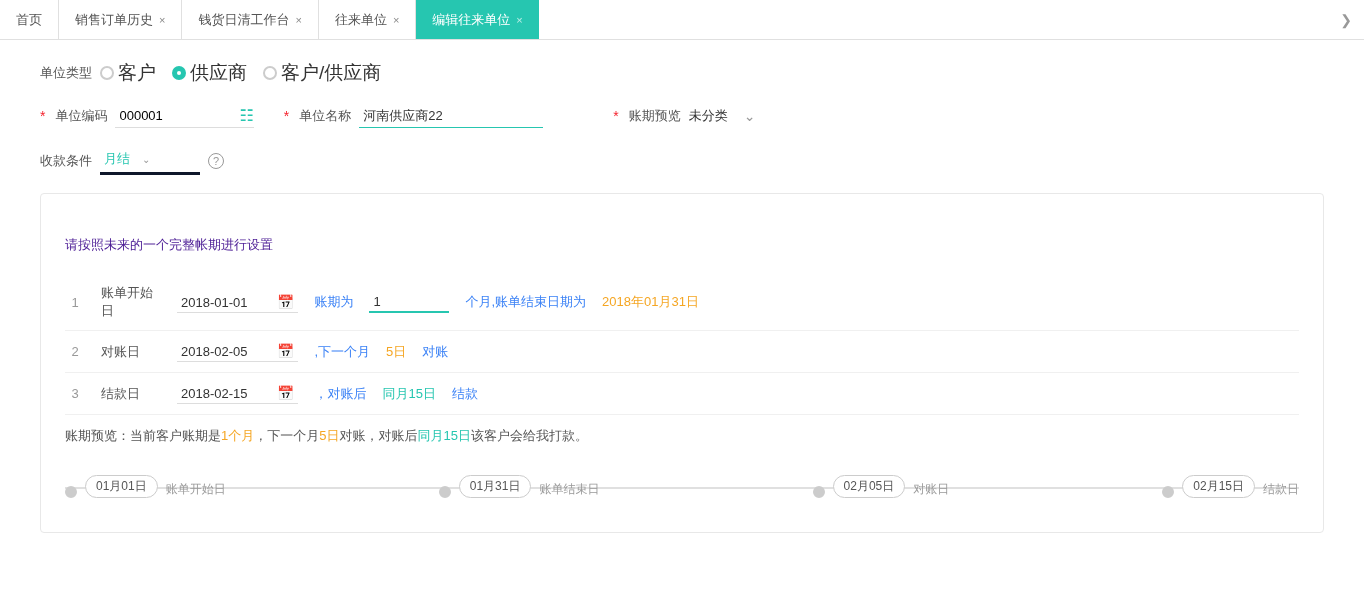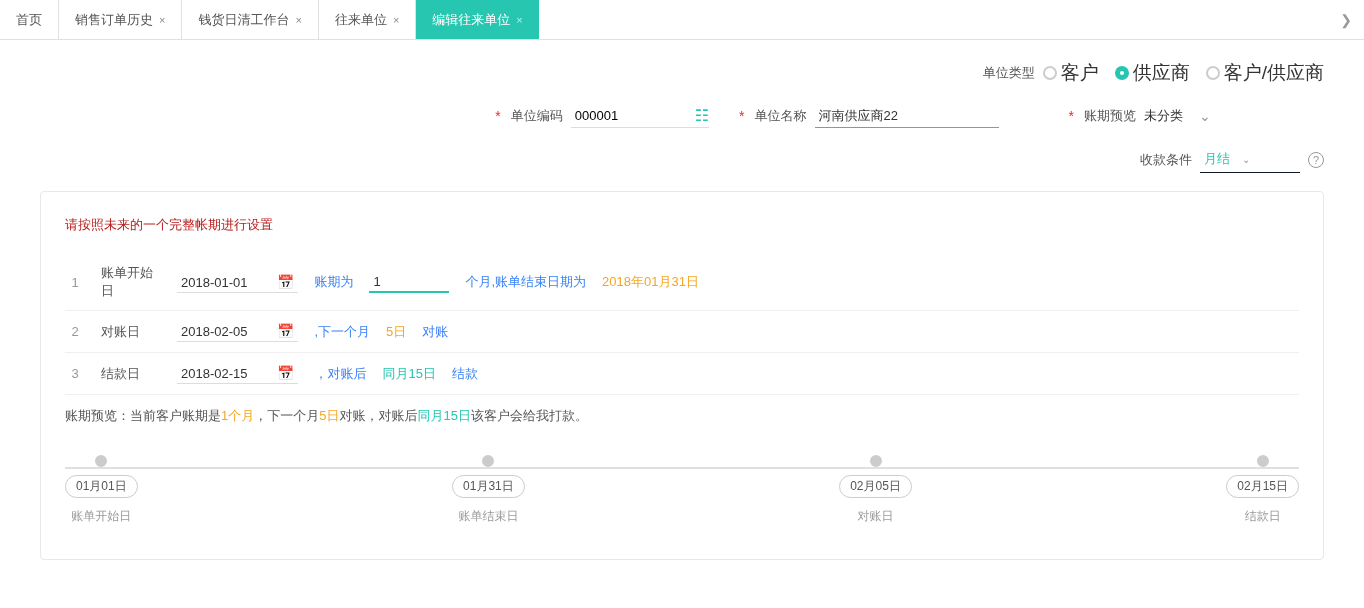--- a/index.html
+++ b/index.html
@@ -48,21 +48,20 @@
       background: #fff;
       min-height: 570px;
     }
 
     
     .form-row {
       display: flex;
       align-items: center;
       margin-bottom: 18px;
       gap: 30px;
-      justify-content: flex-end;
     }
     .field-group {
       display: flex;
       align-items: center;
       gap: 8px;
     }
     .field-label {
       color: #555;
       white-space: nowrap;
       font-size: 13px;
@@ -139,21 +138,21 @@
     }
     .icon-btn {
       color: #26c6b0;
       cursor: pointer;
       font-size: 16px;
     }
 
     .select-with-arrow {
       display: flex;
       align-items: center;
-      border-bottom: 1px solid #0f172a;
+      border-bottom: 3px solid #0f172a;
       gap: 12px;
       padding: 4px 4px;
       min-width: 100px;
     }
     .select-text {
       font-size: 13px;
       color: #26c6b0;
     }
     .arrow-down {
       color: #999;
@@ -191,22 +190,23 @@
 
     
     .panel {
       border: 1px solid #e8e8e8;
       border-radius: 4px;
       padding: 24px 24px;
       margin-bottom: 16px;
     }
     .panel-title {
       font-size: 13px;
-      color: #b91c1c;
+      color: #4c1d95;
       margin-bottom: 20px;
+      margin-top: 18px;
     }
 
     
     .setting-row {
       display: flex;
       align-items: center;
       padding: 10px 0;
       border-bottom: 1px solid #f0f0f0;
       gap: 16px;
     }
@@ -291,22 +291,22 @@
     .timeline-nodes {
       display: flex;
       align-items: flex-start;
       width: 100%;
       justify-content: space-between;
       position: relative;
       z-index: 1;
     }
     .timeline-node {
       display: flex;
-      flex-direction: column;
-      align-items: center;
+      flex-direction: row;
+      align-items: flex-end;
       gap: 8px;
     }
     .node-dot {
       width: 12px;
       height: 12px;
       border-radius: 50%;
       background: #ccc;
       border: 2px solid #ccc;
     }
     .node-dot.start { background: #ccc; }

